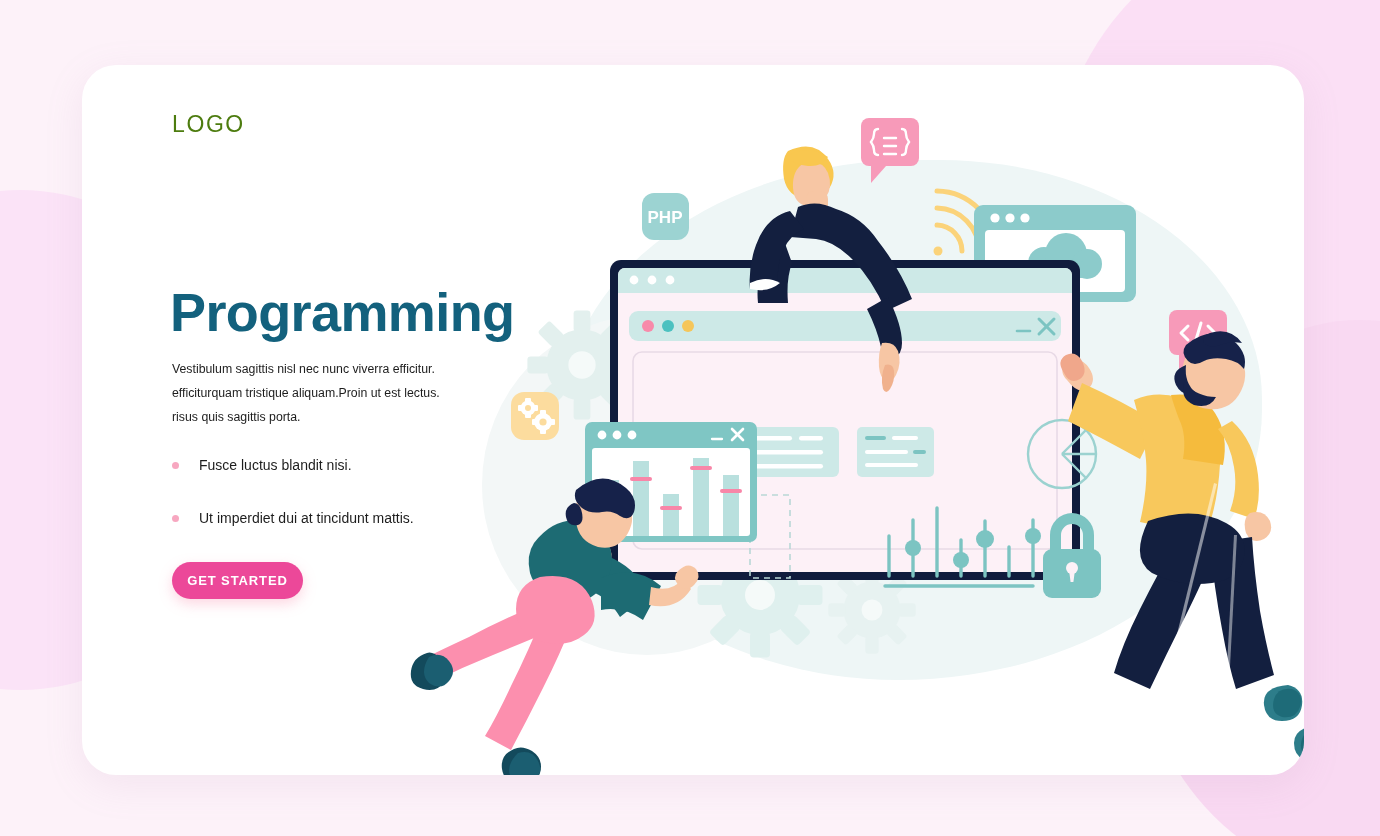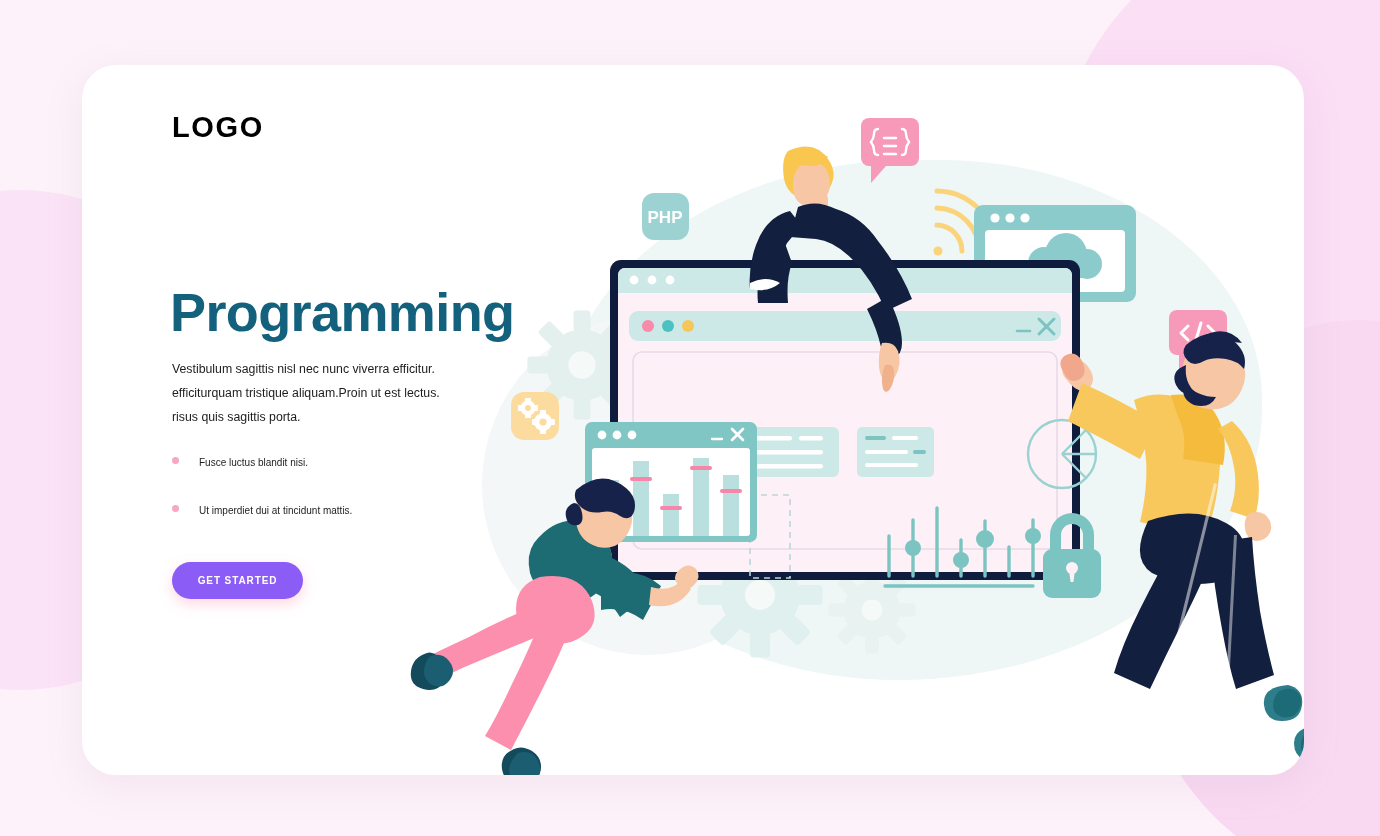--- a/index.html
+++ b/index.html
@@ -62,24 +62,24 @@
     left: 400px; top: 250px;
     width: 330px; height: 340px;
     background: #f3f7f7;
     border-radius: 50%;
   }
 
   
   #logo {
     position: absolute;
     left: 90px; top: 46px;
-    font-size: 29px;
-    font-weight: bold;
+    font-size: 23px;
+    font-weight: normal;
     letter-spacing: 1.6px;
-    color: #000000;
+    color: #4d7c0f;
   }
 
   #headline {
     position: absolute;
     left: 88px; top: 198px;
     font-size: 54px;
     font-weight: bold;
     letter-spacing: -0.6px;
     color: #13617d;
     margin-top: 18px;
@@ -95,42 +95,42 @@
   }
 
   #bullets {
     position: absolute;
     left: 90px; top: 392px;
     width: 300px;
     list-style: none;
   }
   #bullets li {
     display: flex;
-    align-items: flex-start;
+    align-items: center;
     margin-bottom: 37px;
-    font-size: 10px;
+    font-size: 14px;
     color: #1d1d1d;
   }
   .bullet-dot {
     width: 7px; height: 7px;
     border-radius: 50%;
     background: #f7a7c0;
     margin-right: 20px;
     flex: none;
   }
 
   #cta {
     position: absolute;
     left: 90px; top: 497px;
     width: 131px; height: 37px;
     border: none;
     border-radius: 19px;
-    background: #8b5cf6;
+    background: #ec4899;
     color: #ffffff;
-    font-size: 10px;
+    font-size: 13px;
     font-weight: bold;
     letter-spacing: 0.9px;
     cursor: pointer;
     box-shadow: 0 5px 13px rgba(249,139,171,.35);
   }
 
   
   #stage {
     position: absolute;
     left: 0; top: 0;

